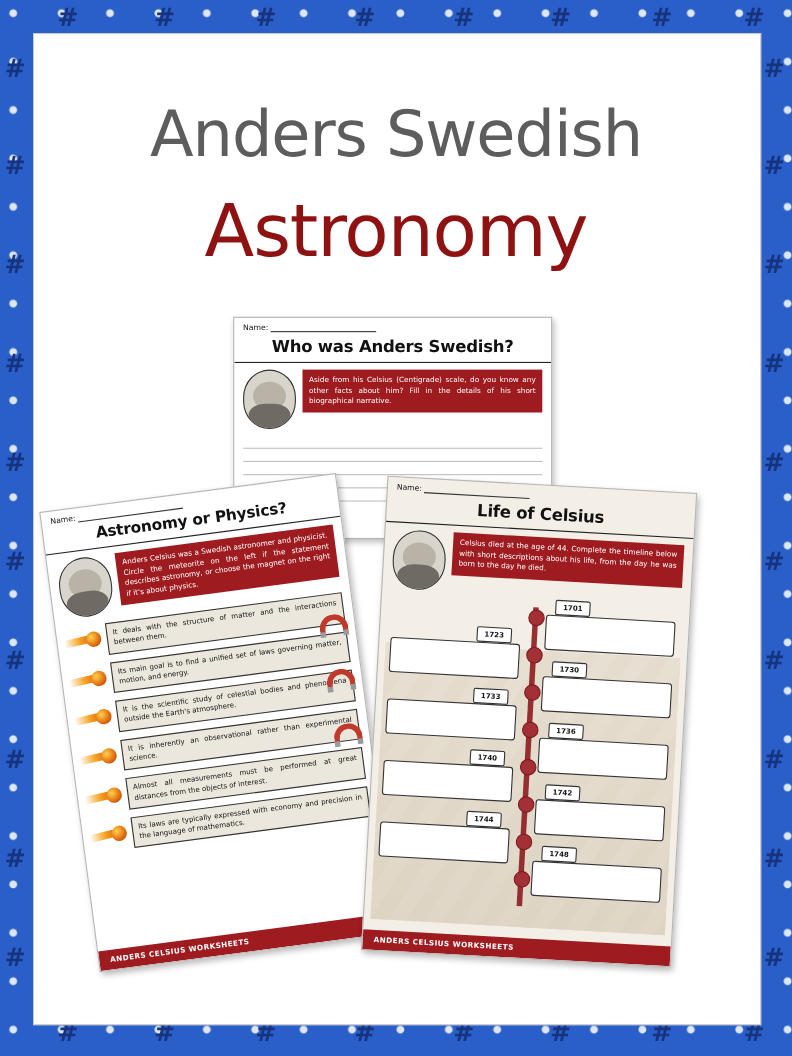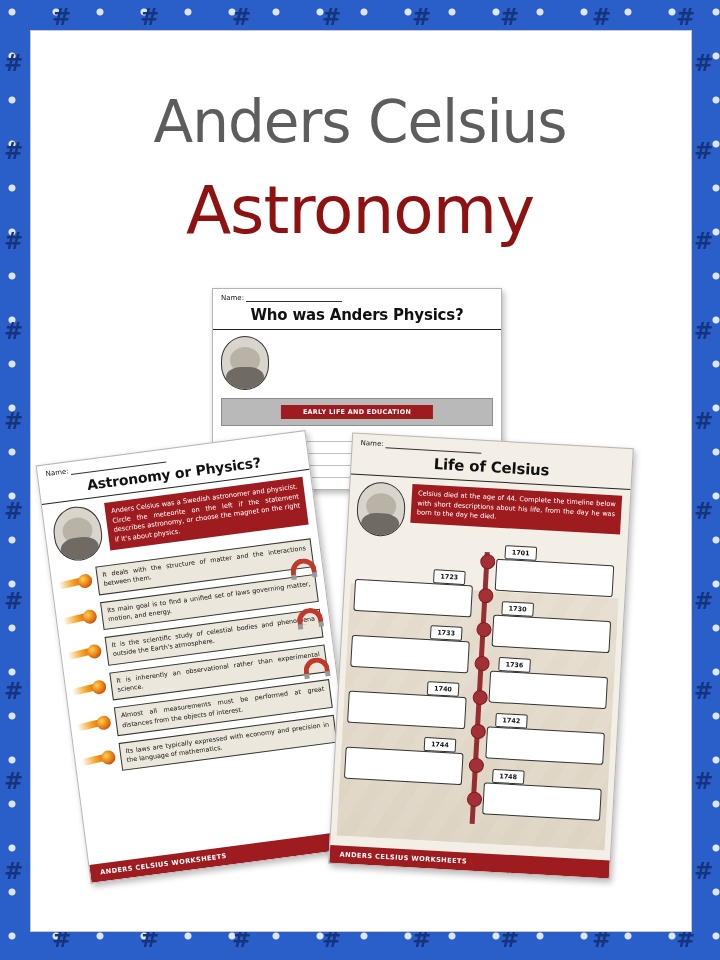--- a/index.html
+++ b/index.html
@@ -305,34 +305,32 @@
     <span class="hash" style="left:694px;top:410px;">#</span>
     <span class="hash" style="left:694px;top:500px;">#</span>
     <span class="hash" style="left:694px;top:590px;">#</span>
     <span class="hash" style="left:694px;top:680px;">#</span>
     <span class="hash" style="left:694px;top:770px;">#</span>
     <span class="hash" style="left:694px;top:860px;">#</span>
   </div>
 
   <div class="inner-white"></div>
 
-  <div class="title-main">Anders Celsius</div>
+  <div class="title-main">Anders Swedish</div>
   <div class="title-sub">Astronomy</div>
 
   <div class="sheet sheet-1">
     <div class="name-line">
       <span>Name: </span><span class="rule"></span>
     </div>
-    <div class="ws-title">Who was Anders Physics?</div>
+    <div class="ws-title">Who was Anders Swedish?</div>
     <div class="hr-dark"></div>
     <div class="intro-row">
       <div class="portrait oval"></div>
-    </div>
-    <div class="band">
-      <div class="band-label">EARLY LIFE AND EDUCATION</div>
+      <div class="callout">Aside from his  Celsius (Centigrade) scale, do you know any other facts about him? Fill in the details of his short biographical narrative.</div>
     </div>
     <div class="lines">
       <div class="ln"></div>
       <div class="ln"></div>
       <div class="ln"></div>
       <div class="ln"></div>
       <div class="ln"></div>
     </div>
   </div>
 

